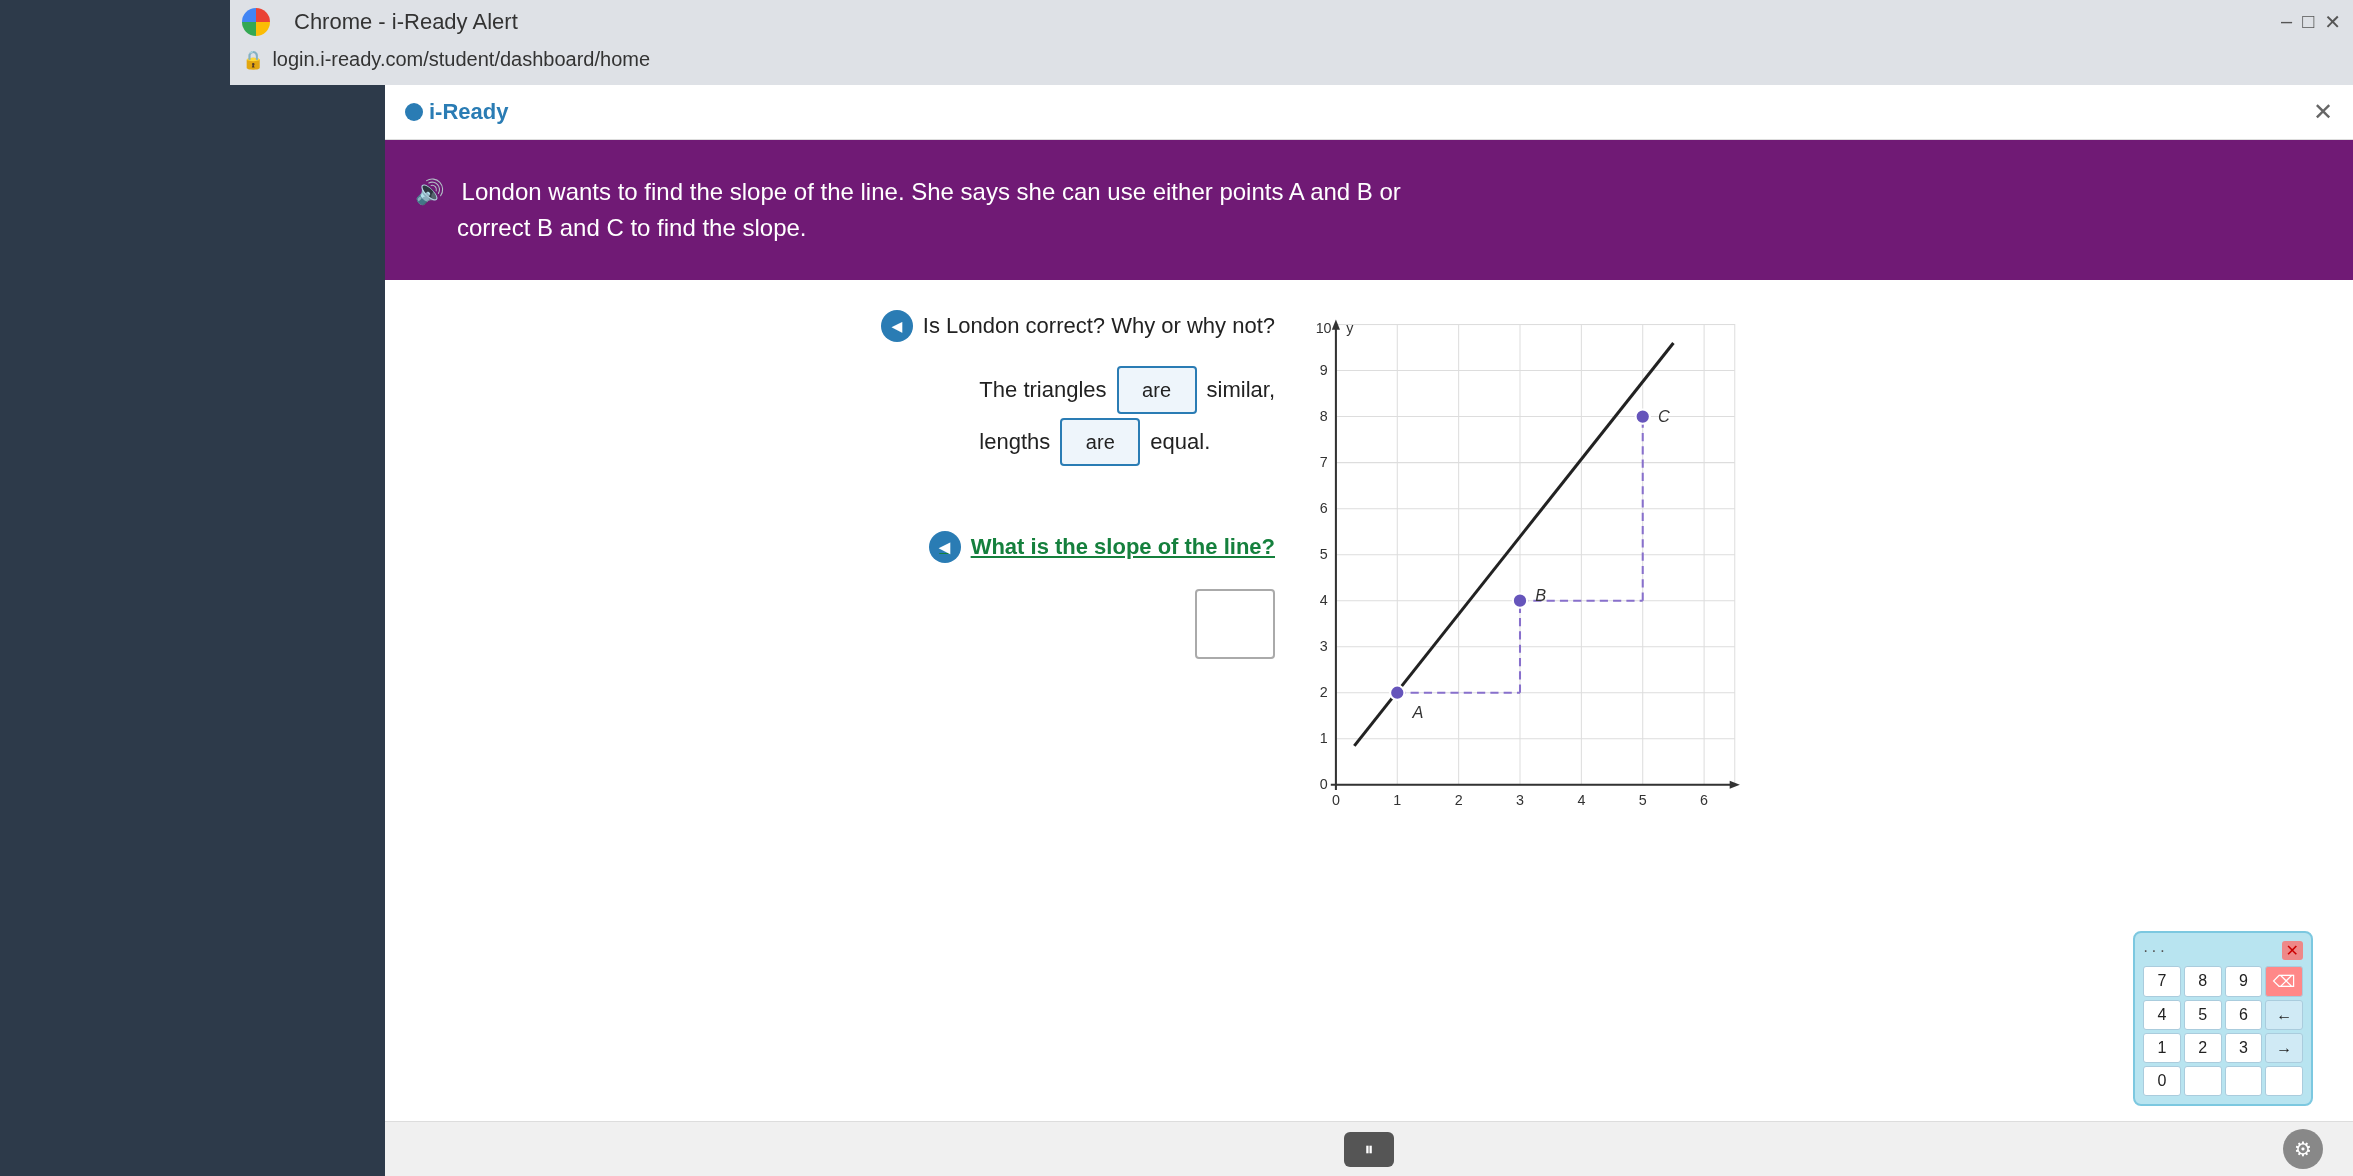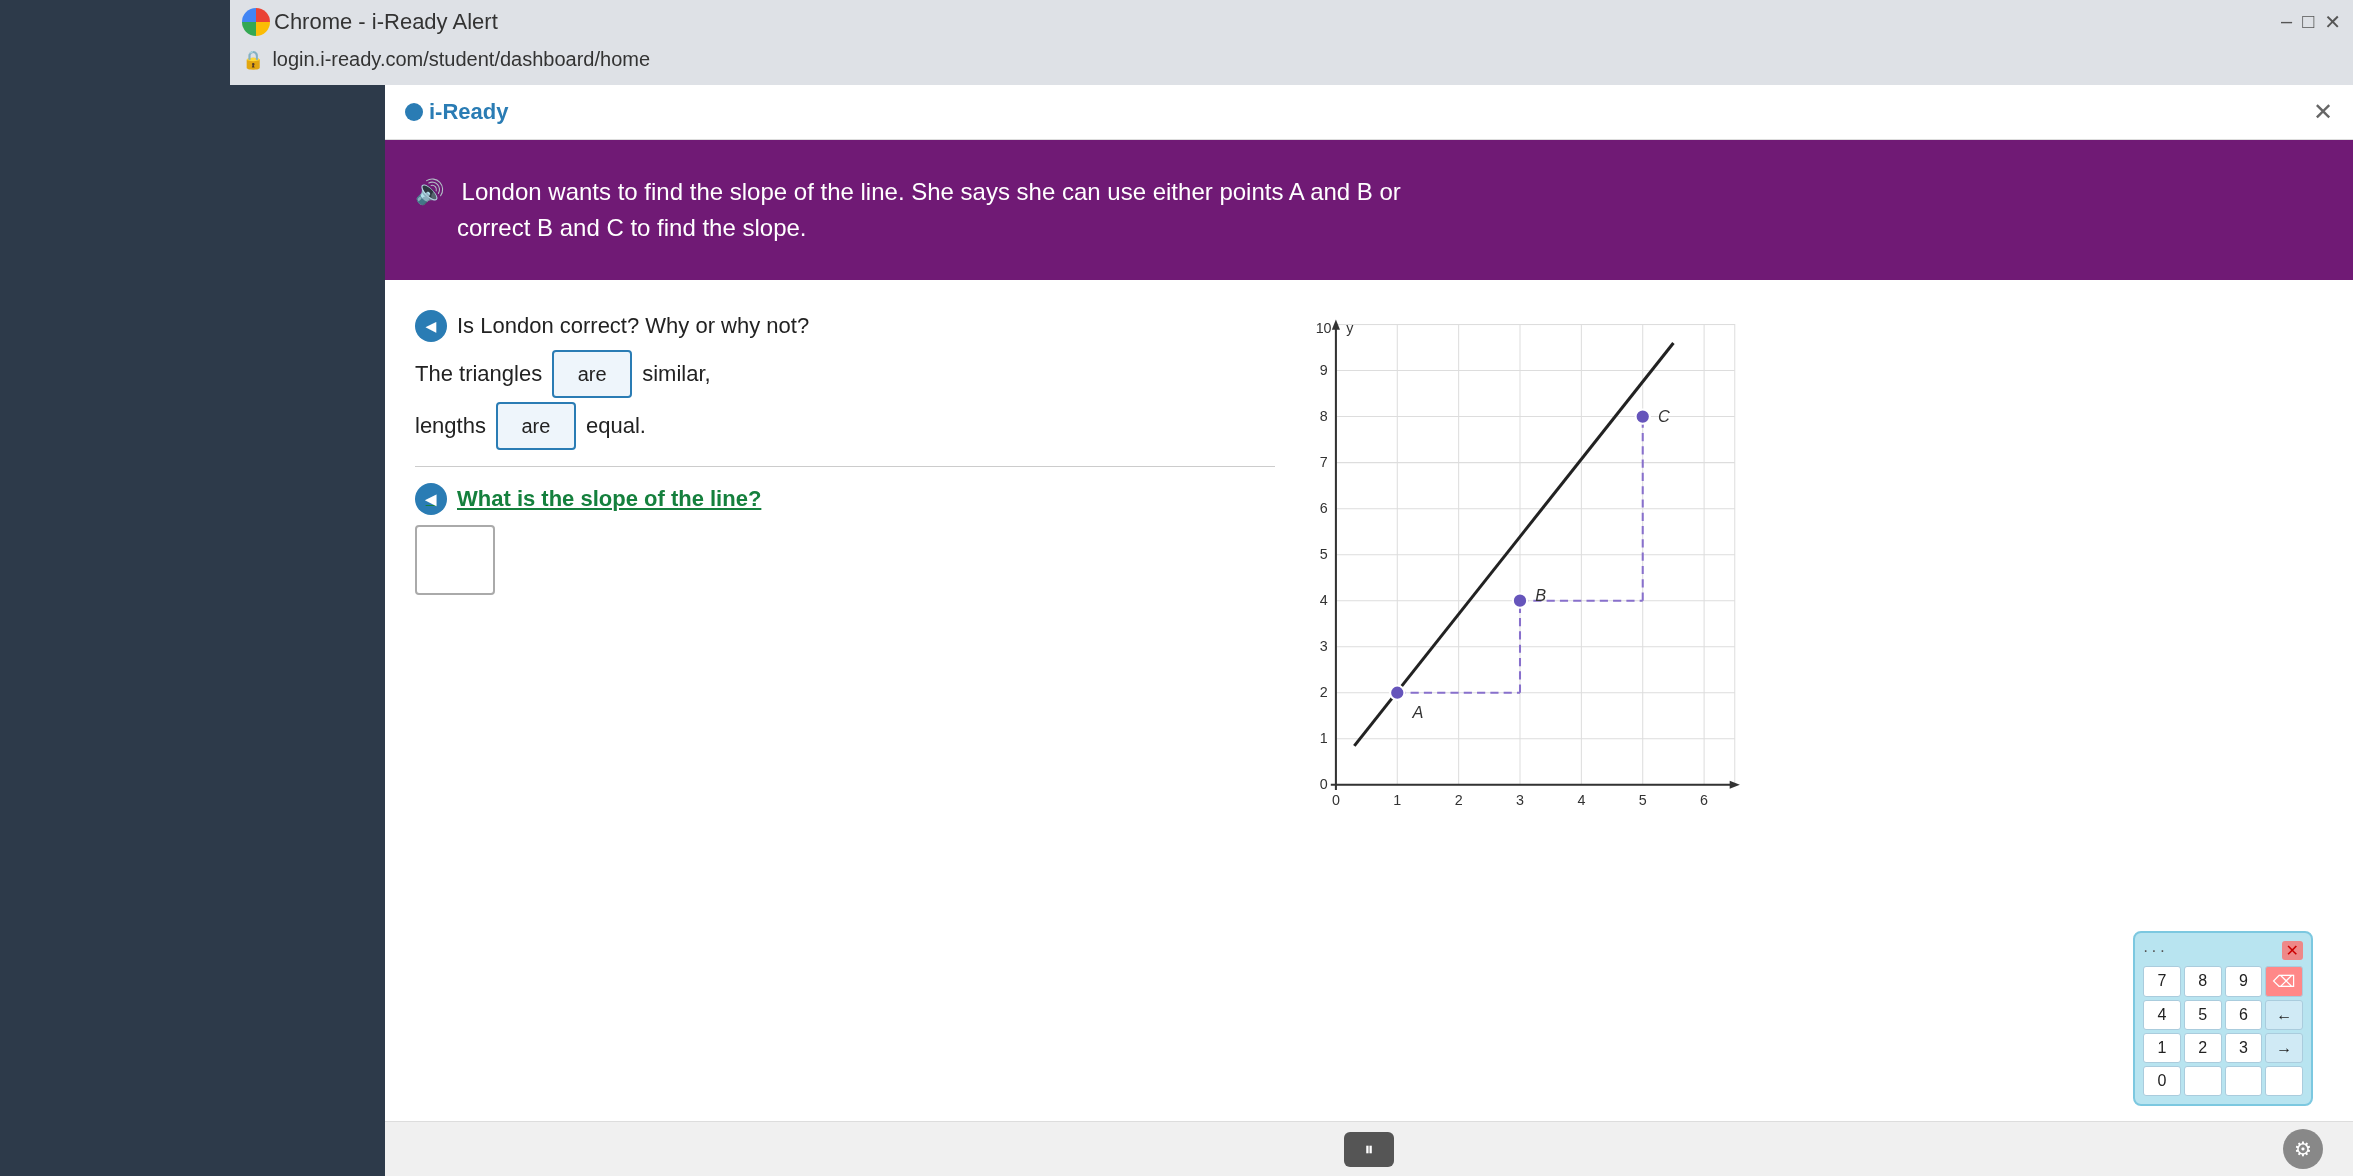--- a/index.html
+++ b/index.html
@@ -22,21 +22,21 @@
       height: 85px;
       display: flex;
       flex-direction: column;
     }
     .title-bar {
       display: flex;
       align-items: center;
       padding: 8px 12px;
       font-size: 22px;
       color: #333;
-      gap: 4px;
+      gap: 24px;
     }
     .chrome-icon {
       width: 28px;
       height: 28px;
       border-radius: 50%;
       background: conic-gradient(#ea4335 0deg 90deg, #fbbc05 90deg 180deg, #34a853 180deg 270deg, #4285f4 270deg 360deg);
     }
     .window-controls {
       margin-left: auto;
       display: flex;
@@ -117,20 +117,22 @@
       background: white;
       padding: 20px 30px;
       gap: 20px;
     }
 
     
     .left-panel {
       flex: 0 0 860px;
       display: flex;
       flex-direction: column;
+      gap: 16px;
+      align-items: flex-end;
     }
 
     .question-row {
       display: flex;
       align-items: center;
       gap: 10px;
       font-size: 22px;
       color: #222;
       margin-top: 10px;
     }

